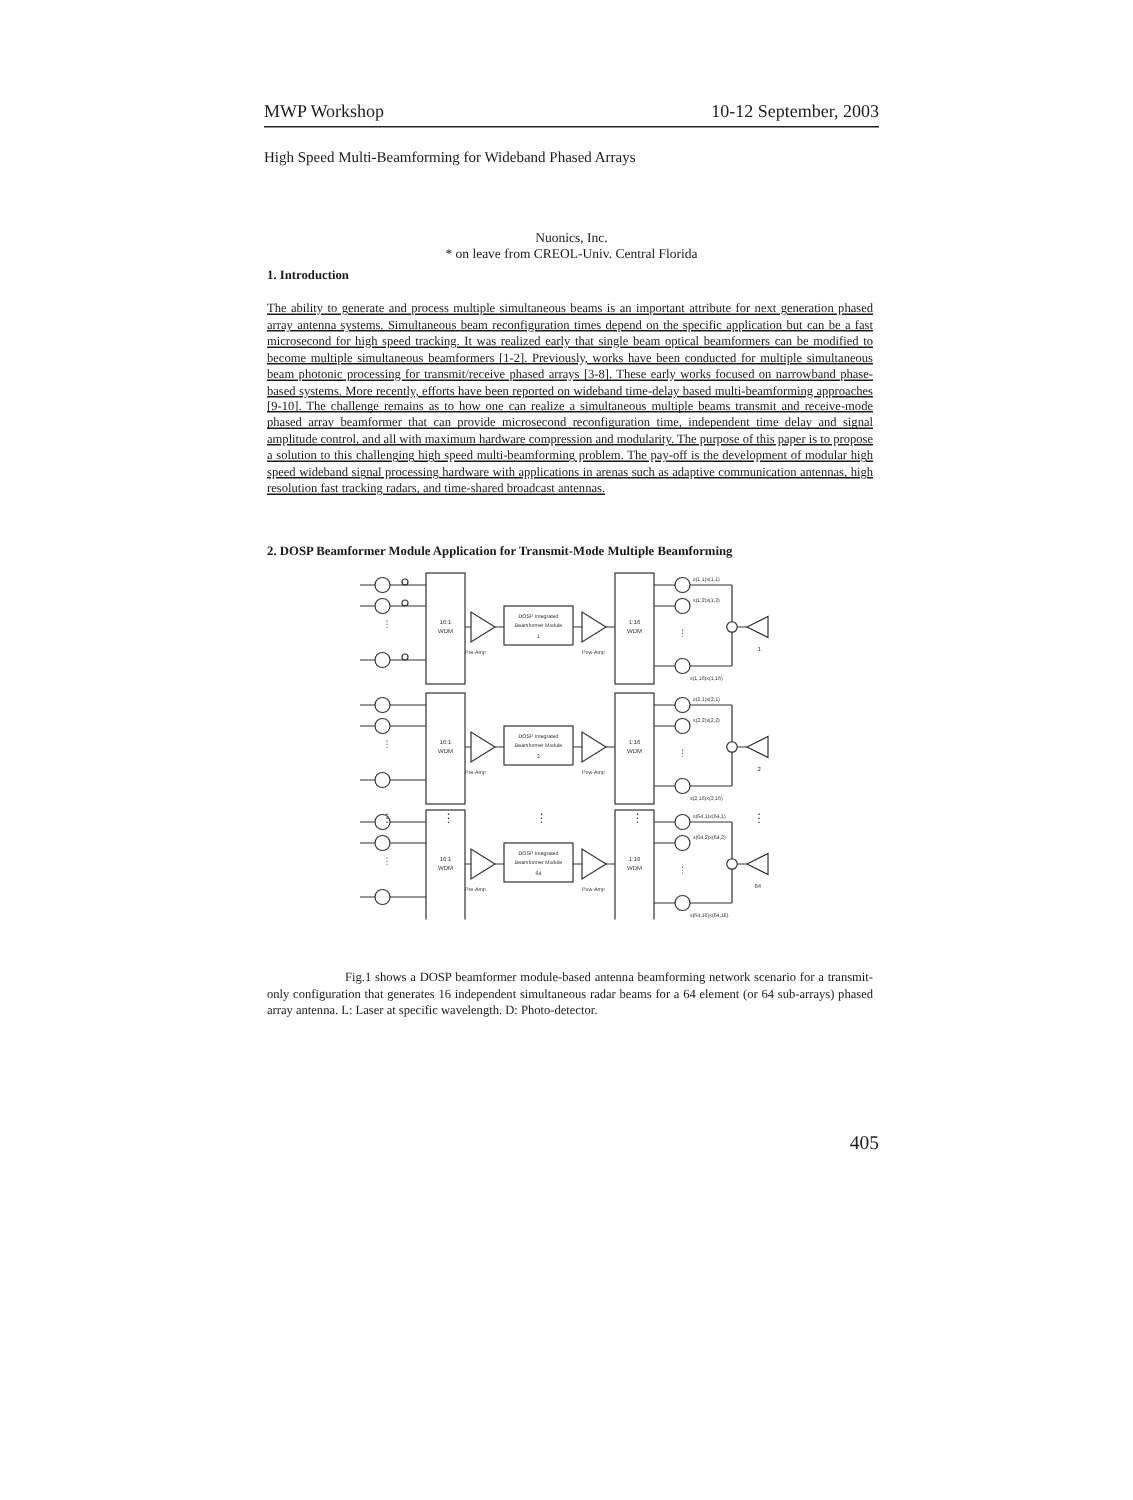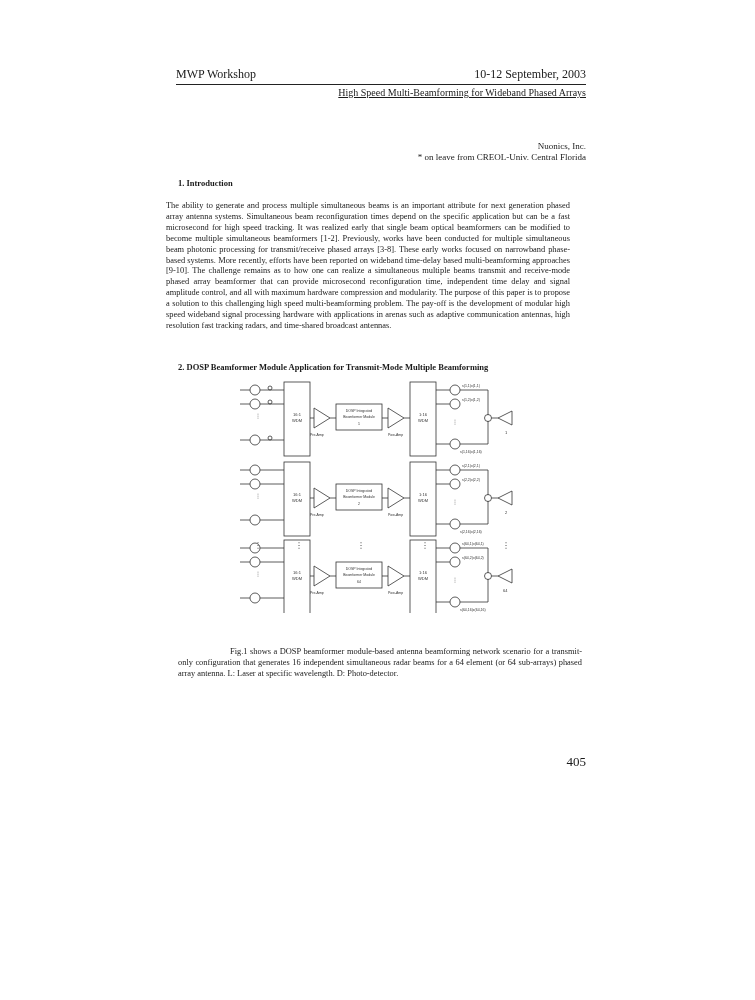--- a/index.html
+++ b/index.html
@@ -2,25 +2,25 @@
 <html><head>
 <meta charset="utf-8">
 <style>
   html, body { margin: 0; padding: 0; background: #ffffff; }
   body { width: 755px; height: 1000px; position: relative; overflow: hidden;
          font-family: "Liberation Serif", "DejaVu Serif", serif; color: #1a1a1a; }
   .page { position: absolute; left: 0; top: 0; width: 750px; height: 1000px; }
   .hdr { position: absolute; left: 176px; top: 67px; width: 410px; font-size: 12px;
          display: flex; justify-content: space-between; }
   .hdr-rule { position: absolute; left: 176px; top: 84px; width: 410px; height: 1px; background: #222; }
-  .title { position: absolute; left: 176px; top: 87px; width: 410px; text-align: right; font-size: 10px; text-decoration: underline; }
+  .title { position: absolute; left: 176px; top: 100px; width: 410px; text-align: left; font-size: 10px; }
   .author { position: absolute; left: 176px; top: 126px; width: 410px; text-align: center; font-size: 10px; }
-  .affil { position: absolute; left: 176px; top: 141px; width: 410px; text-align: right; font-size: 9px; line-height: 11px; }
+  .affil { position: absolute; left: 176px; top: 153px; width: 410px; text-align: center; font-size: 9px; line-height: 11px; }
   .sec { position: absolute; left: 178px; font-size: 8.5px; font-weight: bold; }
-  .para { position: absolute; left: 166px; width: 404px; font-size: 8.4px; line-height: 10.9px; text-align: justify; }
+  .para { position: absolute; left: 178px; width: 404px; font-size: 8.4px; line-height: 10.9px; text-align: justify; text-decoration: underline; }
   .caption { position: absolute; left: 178px; top: 647px; width: 404px; font-size: 8.4px; line-height: 10.9px; text-align: justify; text-indent: 52px; }
   .pagenum { position: absolute; left: 176px; top: 754px; width: 410px; text-align: right; font-size: 13px; }
   .fig { position: absolute; left: 240px; top: 378px; width: 285px; height: 235px; }
   .fig svg text { font-family: "Liberation Sans", sans-serif; }
 </style>
 </head>
 <body>
 
 <div class="page">
 

